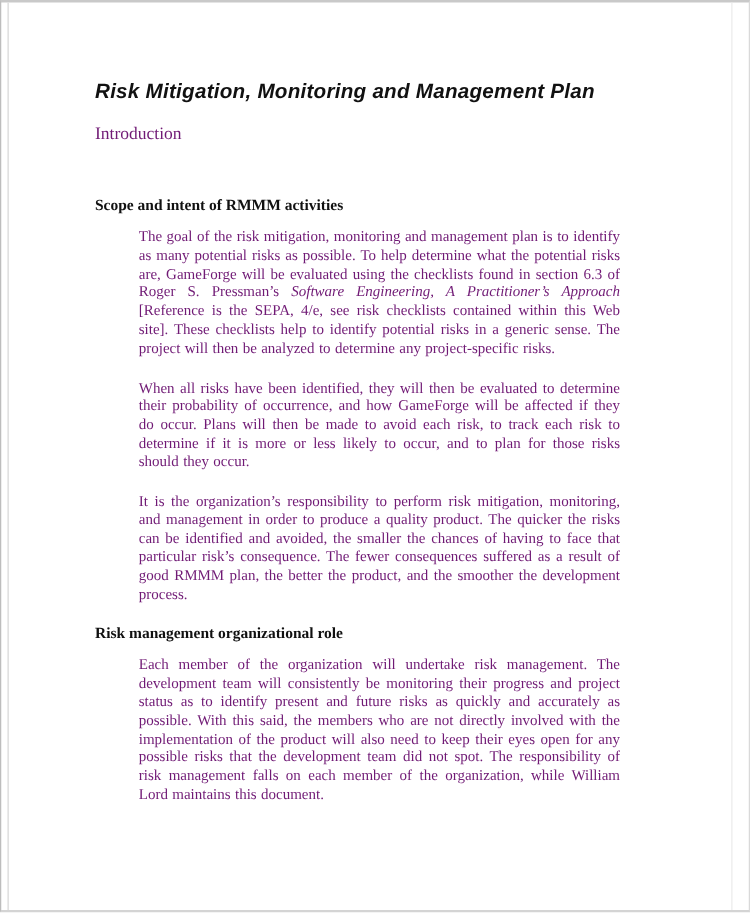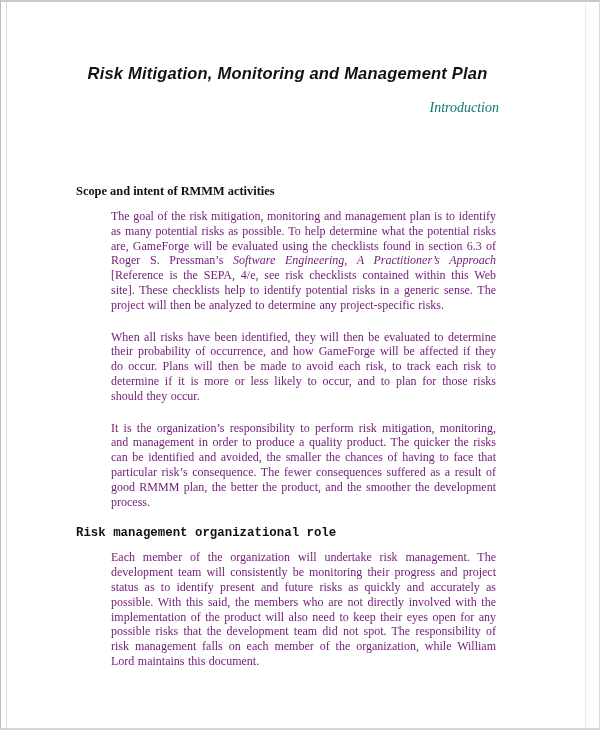--- a/index.html
+++ b/index.html
@@ -32,44 +32,42 @@
   .scan-line-right {
     position: absolute;
     left: 584px;
     top: 0;
     bottom: 0;
     width: 1px;
     background: #ececec;
   }
   .doc-title {
     margin: 62px 100px 0 75px;
-    text-align: center;
+    text-align: left;
     font-family: "Liberation Sans", sans-serif;
     font-weight: bold;
     font-style: italic;
     font-size: 16.5px;
     letter-spacing: 0.2px;
     color: #111111;
   }
   .doc-subtitle {
     margin: 17px 100px 0 75px;
-    text-align: right;
+    text-align: left;
     font-size: 14px;
-    color: #0f766e;
-    font-style: italic;
+    color: #701a75;
   }
   .section-heading {
-    margin: 68px 103px 10px 75px;
+    margin: 41px 103px 10px 75px;
     font-size: 12.4px;
     font-weight: bold;
     color: #111111;
   }
   .section-heading.second {
     margin-top: 11px;
-    font-family: Liberation Mono, monospace;
   }
   .body-para {
     margin: 0 103px 17px 110px;
     text-align: justify;
     font-size: 12px;
     line-height: 14.8px;
     word-spacing: 0.5px;
     color: #701a75;
   }
   .italic-ref {

